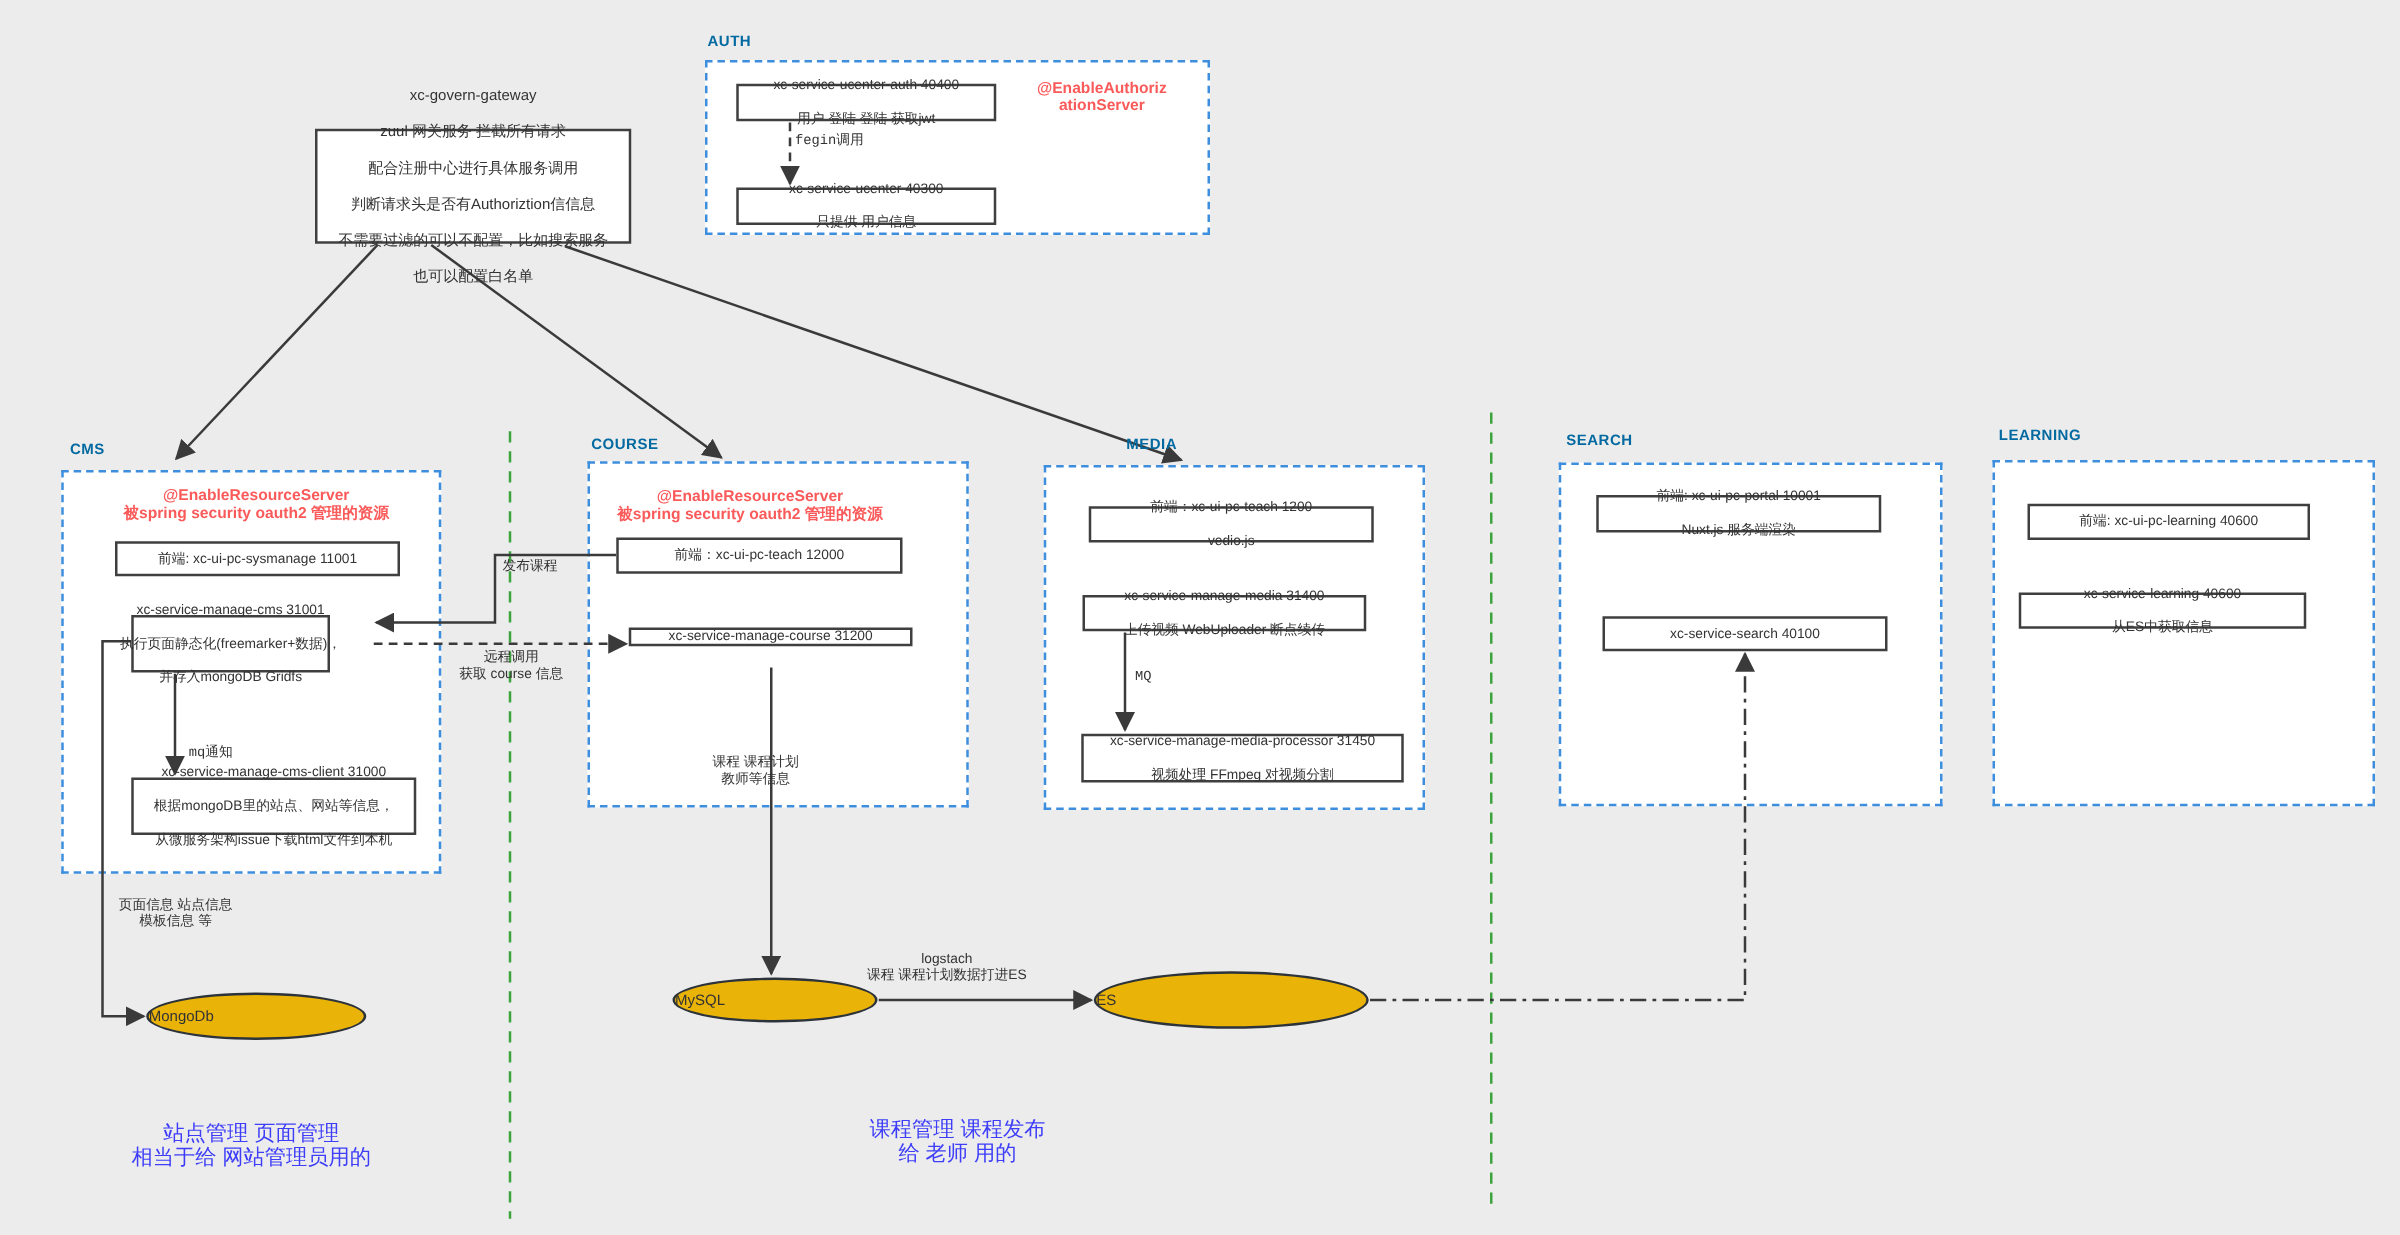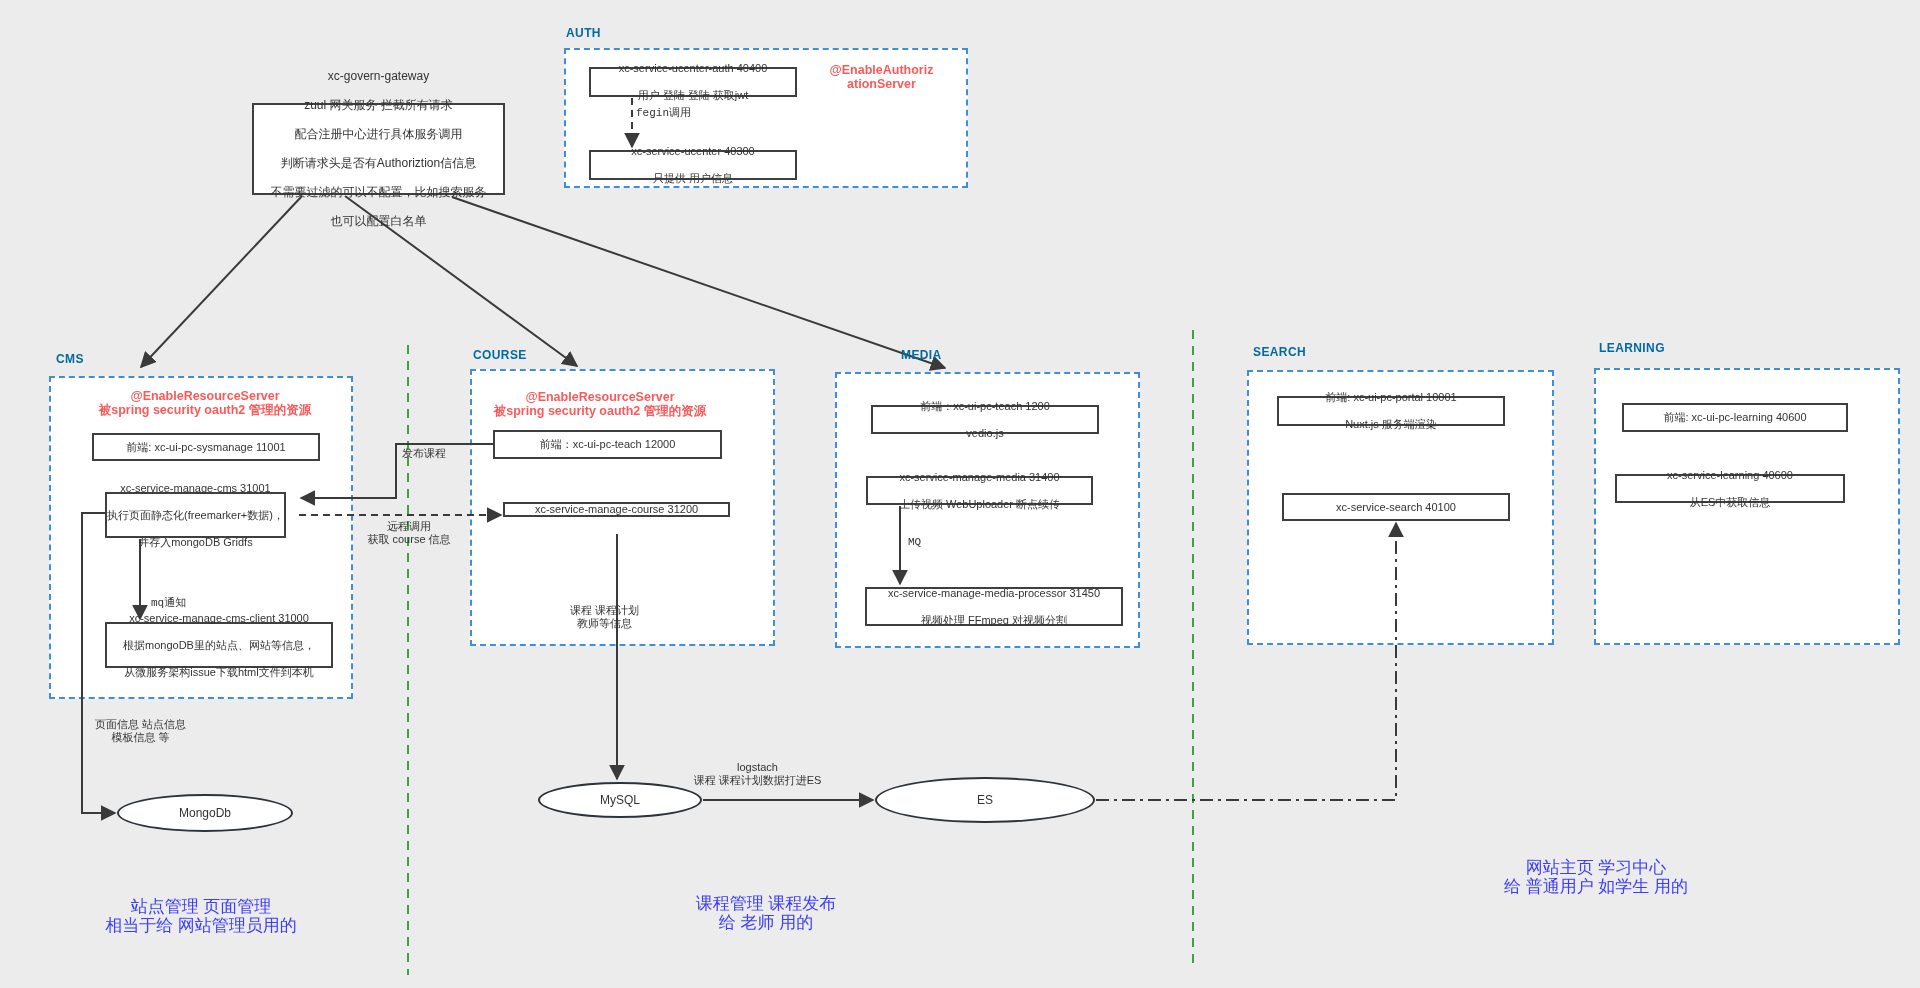--- a/index.html
+++ b/index.html
@@ -10,22 +10,22 @@
   .canvas{position:relative;width:1920px;height:988px;background:var(--bg);
     font-family:"Liberation Sans",sans-serif;color:#333;overflow:hidden;}
   .section{position:absolute;background:#fff;border:2px dashed var(--section-border);
     box-sizing:border-box;z-index:1;}
   .seclabel{position:absolute;font-weight:bold;font-size:12px;color:#0369a1;
     z-index:4;letter-spacing:.4px;text-align:right;}
   .node{position:absolute;background:#fff;border:2px solid var(--node-border);
     z-index:3;display:flex;flex-direction:column;align-items:center;justify-content:center;
     font-size:11px;line-height:13px;text-align:center;box-sizing:border-box;white-space:nowrap;gap:14px;}
   .node.big{font-size:12px;line-height:15px;}
-  .ellipse{position:absolute;background:#ffffff;border:2px solid #2d333a;border-radius:50%;
-    z-index:3;display:flex;align-items:center;justify-content:center;font-size:12px;
+  .ellipse{position:absolute;background:#eab308;border:2px solid #2d333a;border-radius:50%;
+    z-index:3;display:flex;align-items:center;font-size:12px;
     box-sizing:border-box;}
   .red{position:absolute;color:var(--red);font-weight:bold;font-size:12.5px;line-height:14px;
     text-align:center;z-index:4;}
   .elabel{position:absolute;font-size:11px;line-height:13px;color:#333;z-index:4;
     text-align:center;white-space:nowrap;}
   .elabel.left{text-align:left;font-family:Liberation Mono, monospace;}
   .note{position:absolute;color:var(--blue-note);font-size:17px;line-height:19px;
     text-align:center;z-index:4;white-space:nowrap;}
   svg.wires{position:absolute;left:0;top:0;z-index:2;}
   .wire{stroke:var(--line);stroke-width:2;fill:none;}
@@ -99,21 +99,21 @@
   </div>
 
   <div class="seclabel" style="left:56px;top:352px">CMS</div>
   <div class="red" style="left:65px;top:389px;width:280px">
     <div>@EnableResourceServer</div>
     <div>被spring security oauth2 管理的资源</div>
   </div>
   <div class="node" style="left:92px;top:433px;width:228px;height:28px">
     <div>前端: xc-ui-pc-sysmanage  11001</div>
   </div>
-  <div class="node" style="left:105px;top:492px;width:181px;height:46px">
+  <div class="node" style="left:105px;top:492px;width:159px;height:46px">
     <div>xc-service-manage-cms 31001</div>
     <div>执行页面静态化(freemarker+数据)，</div>
     <div>并存入mongoDB Gridfs</div>
   </div>
   <div class="elabel left" style="left:151px;top:597px">mq通知</div>
   <div class="node" style="left:105px;top:622px;width:228px;height:46px">
     <div>xc-service-manage-cms-client 31000</div>
     <div>根据mongoDB里的站点、网站等信息，</div>
     <div>从微服务架构issue下载html文件到本机</div>
   </div>
@@ -191,18 +191,14 @@
   </div>
 
   <div class="elabel" style="left:650px;top:761px;width:215px">
     <div>logstach</div>
     <div>课程 课程计划数据打进ES</div>
   </div>
   <div class="ellipse" style="left:875px;top:777px;width:220px;height:46px">
     <span>ES</span>
   </div>
 
-  <div class="note" style="left:1485px;top:858px;width:222px">
-    <div>网站主页 学习中心</div>
-    <div>给 普通用户 如学生 用的</div>
-  </div>
 
 </div>
 
 </body></html>

